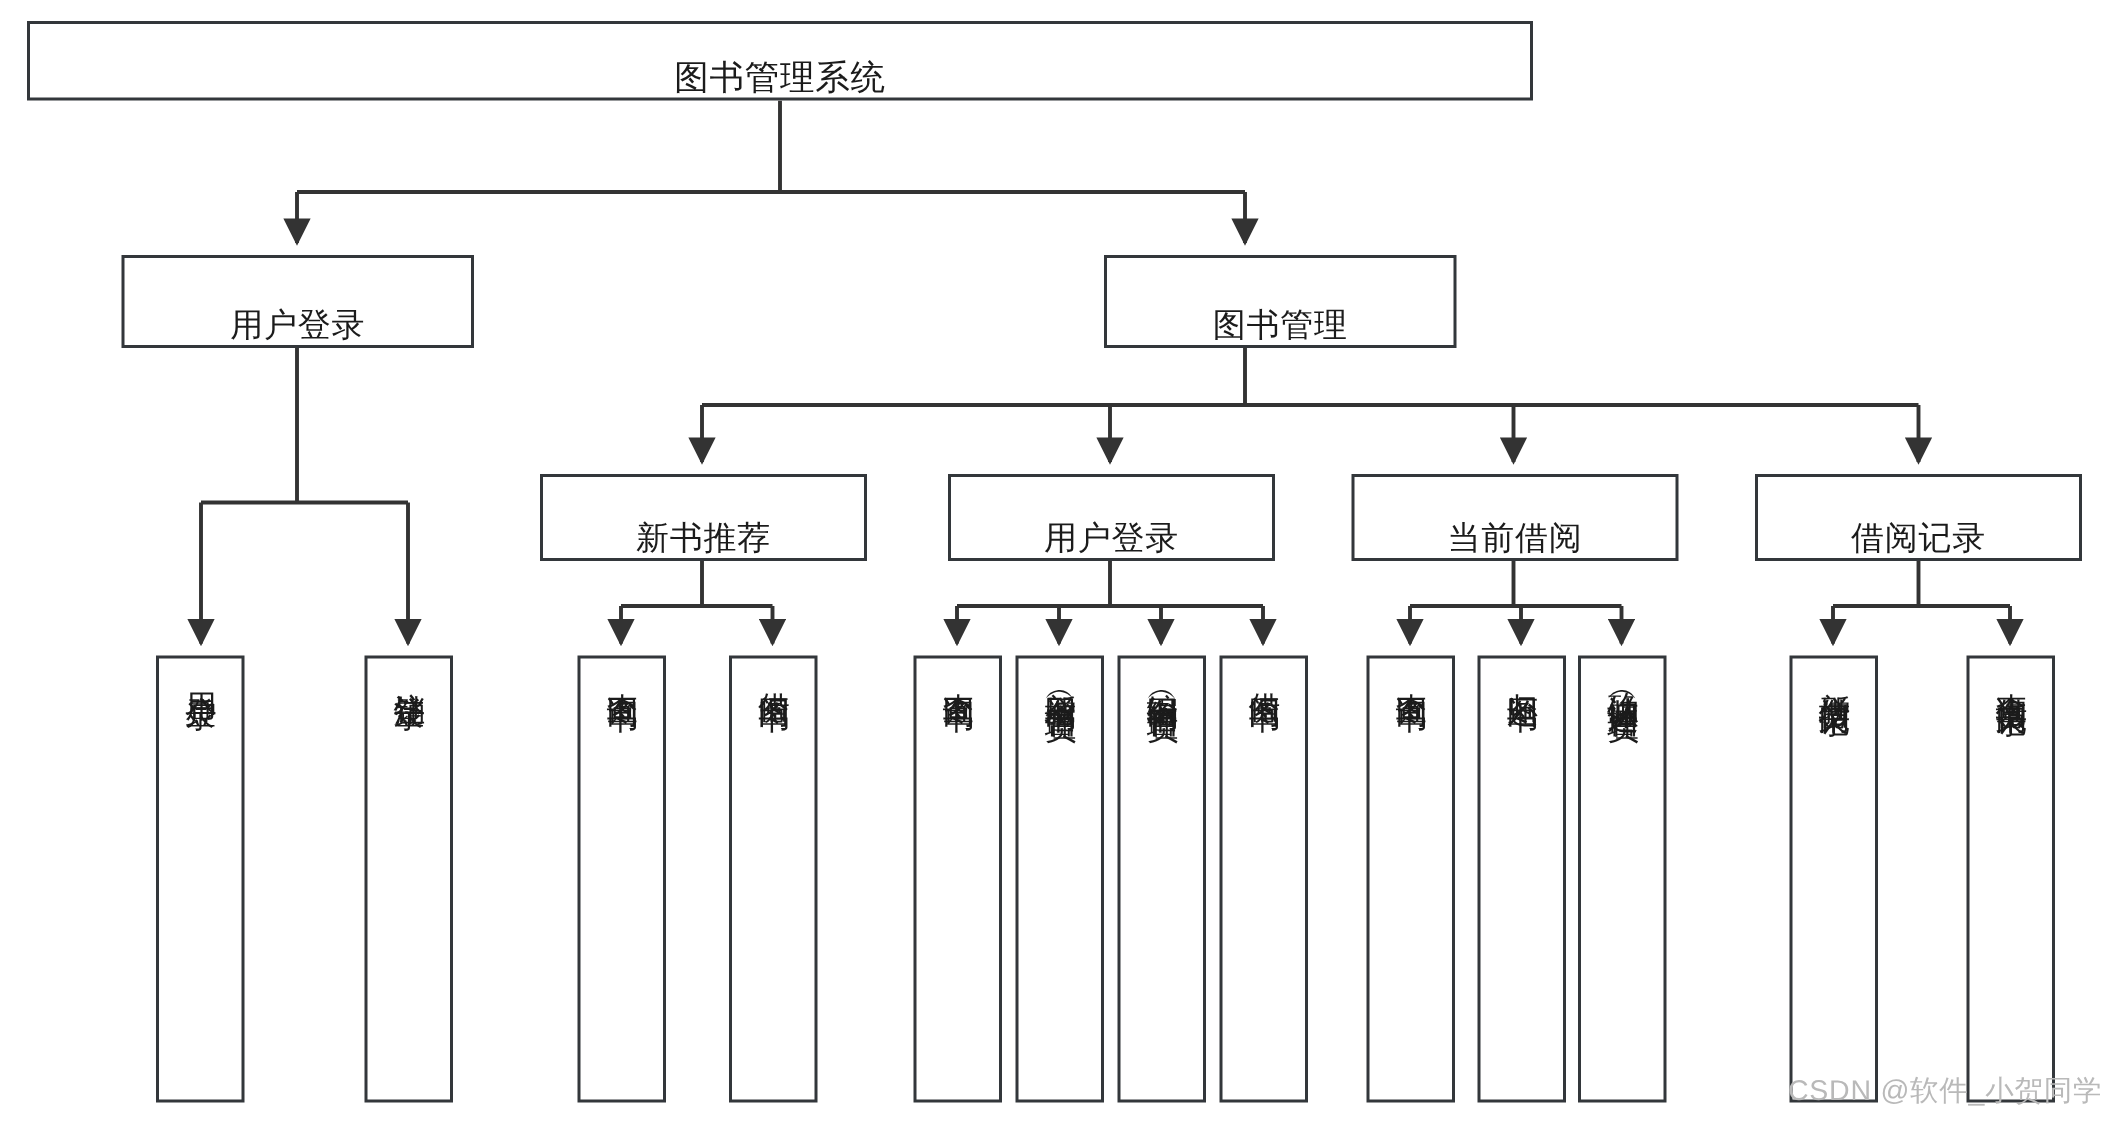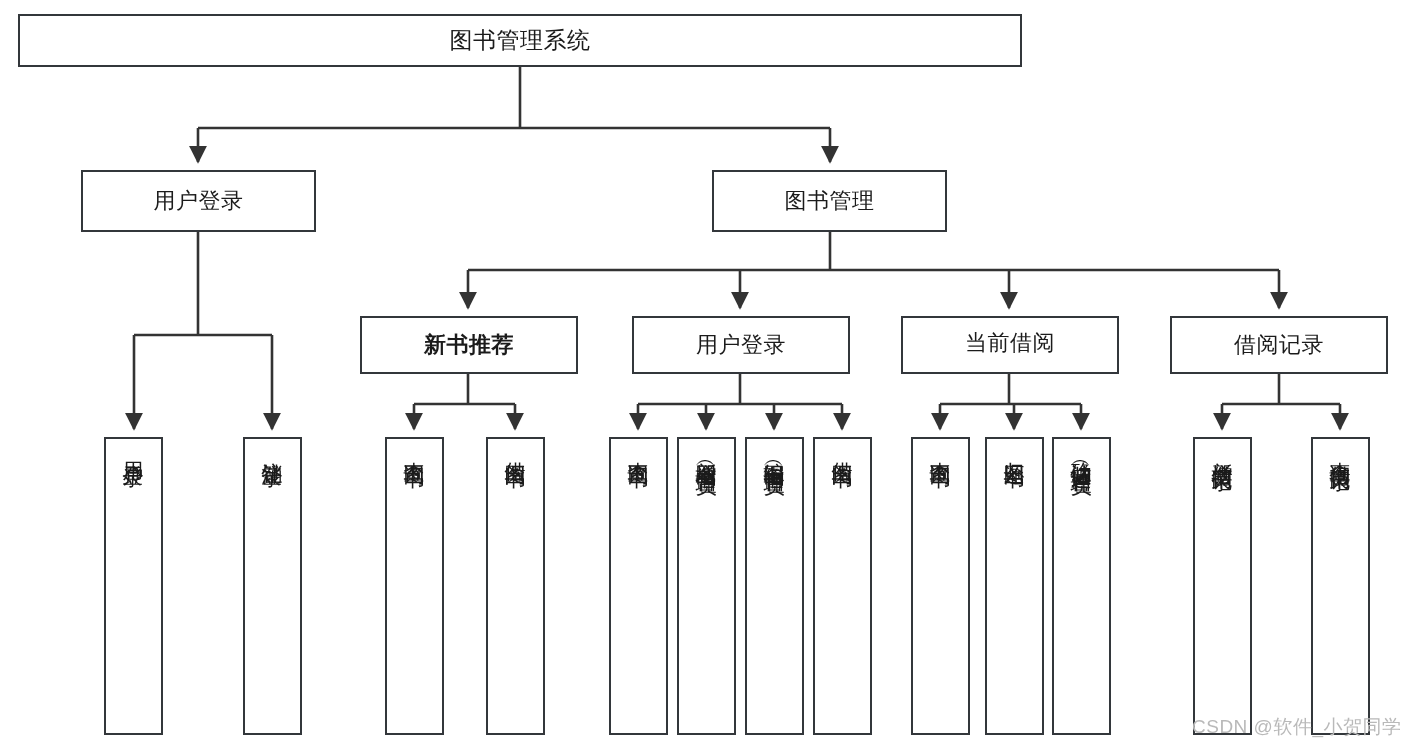--- a/index.html
+++ b/index.html
@@ -24,21 +24,21 @@
     width: 1405px;
     height: 747px;
     pointer-events: none;
   }
   .node {
     position: absolute;
     box-sizing: border-box;
     background: #ffffff;
     border: 2px solid #33373b;
     display: flex;
-    align-items: center;
+    align-items: flex-end;
     justify-content: center;
     color: #1b1b1b;
   }
   .node .label {
     display: block;
     text-align: center;
     line-height: 1.12;
     letter-spacing: 0.5px;
   }
   .node.horiz .label {
@@ -121,31 +121,31 @@
     </g>
   </svg>
 
   <div class="node horiz root" style="left: 18px; top: 14px; width: 1004px; height: 53px;">
     <span class="label">图书管理系统</span>
   </div>
 
   <div class="node horiz" style="left: 81px; top: 170px; width: 235px; height: 62px;">
     <span class="label">用户登录</span>
   </div>
-  <div class="node horiz" style="left: 712px; top: 170px; width: 235px; height: 62px;">
+  <div class="node horiz" style="left: 736px; top: 170px; width: 235px; height: 62px;">
     <span class="label">图书管理</span>
   </div>
 
-  <div class="node horiz" style="left: 360px; top: 316px; width: 218px; height: 58px; font-weight: bold;">
+  <div class="node horiz" style="left: 360px; top: 316px; width: 218px; height: 58px;">
     <span class="label">新书推荐</span>
   </div>
   <div class="node horiz" style="left: 632px; top: 316px; width: 218px; height: 58px;">
     <span class="label">用户登录</span>
   </div>
-  <div class="node horiz" style="left: 901px; top: 316px; width: 218px; height: 58px; font-family: Liberation Mono, monospace;">
+  <div class="node horiz" style="left: 901px; top: 316px; width: 218px; height: 58px;">
     <span class="label">当前借阅</span>
   </div>
   <div class="node horiz" style="left: 1170px; top: 316px; width: 218px; height: 58px;">
     <span class="label">借阅记录</span>
   </div>
 
   <div class="node vert" style="left: 104px; top: 437px; width: 59px; height: 298px;">
     <span class="label">用户登录</span>
   </div>
   <div class="node vert" style="left: 243px; top: 437px; width: 59px; height: 298px;">

